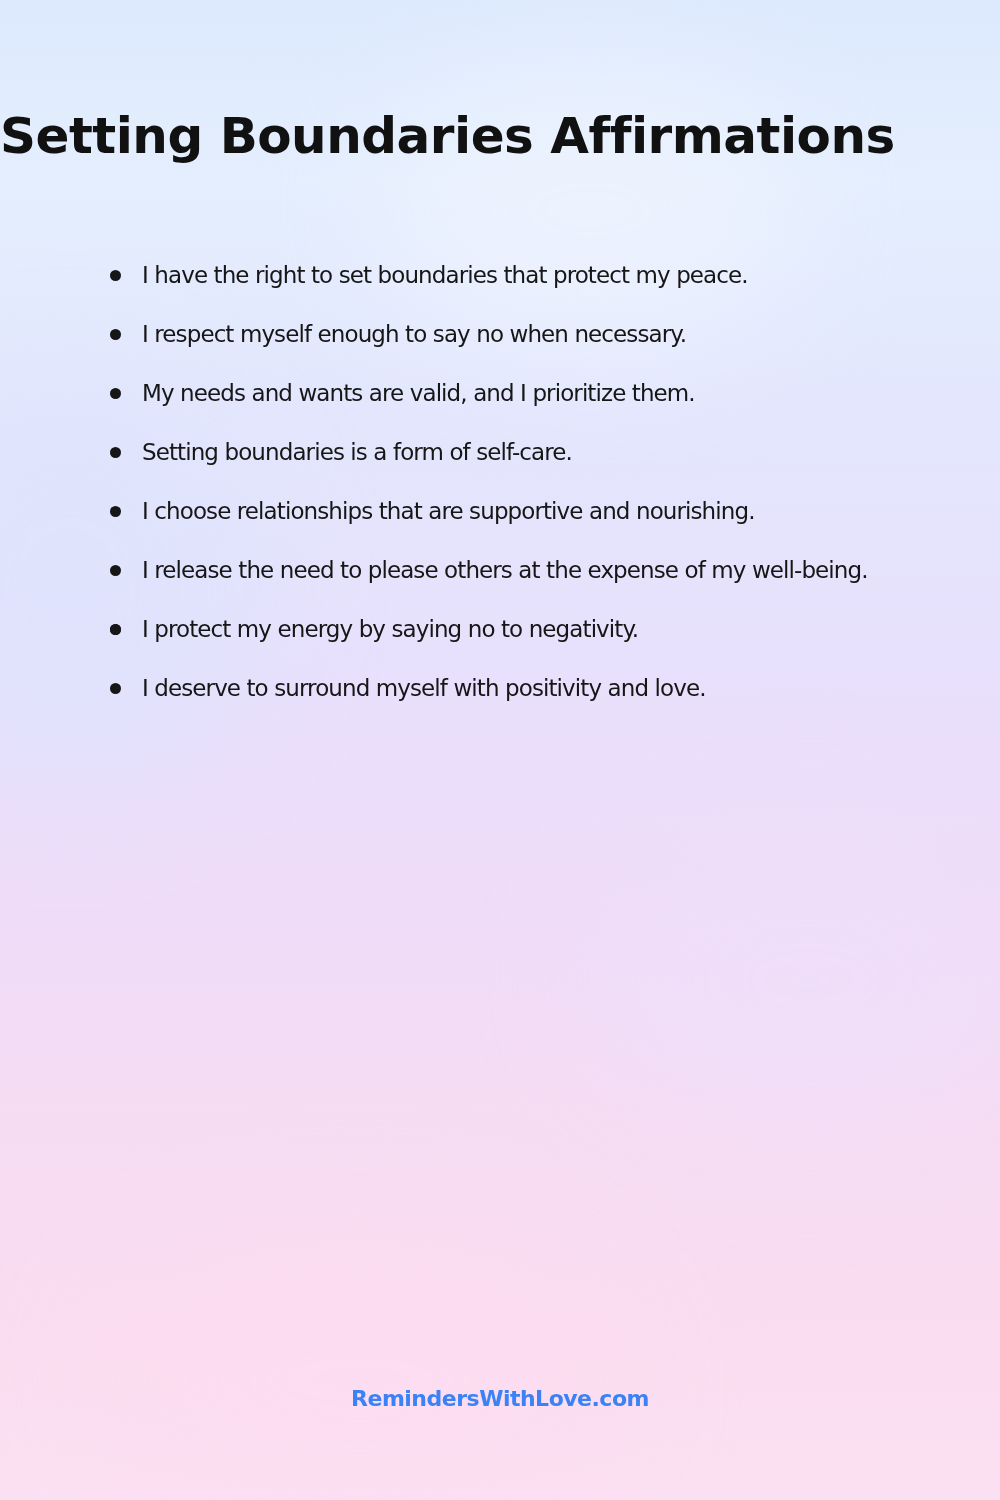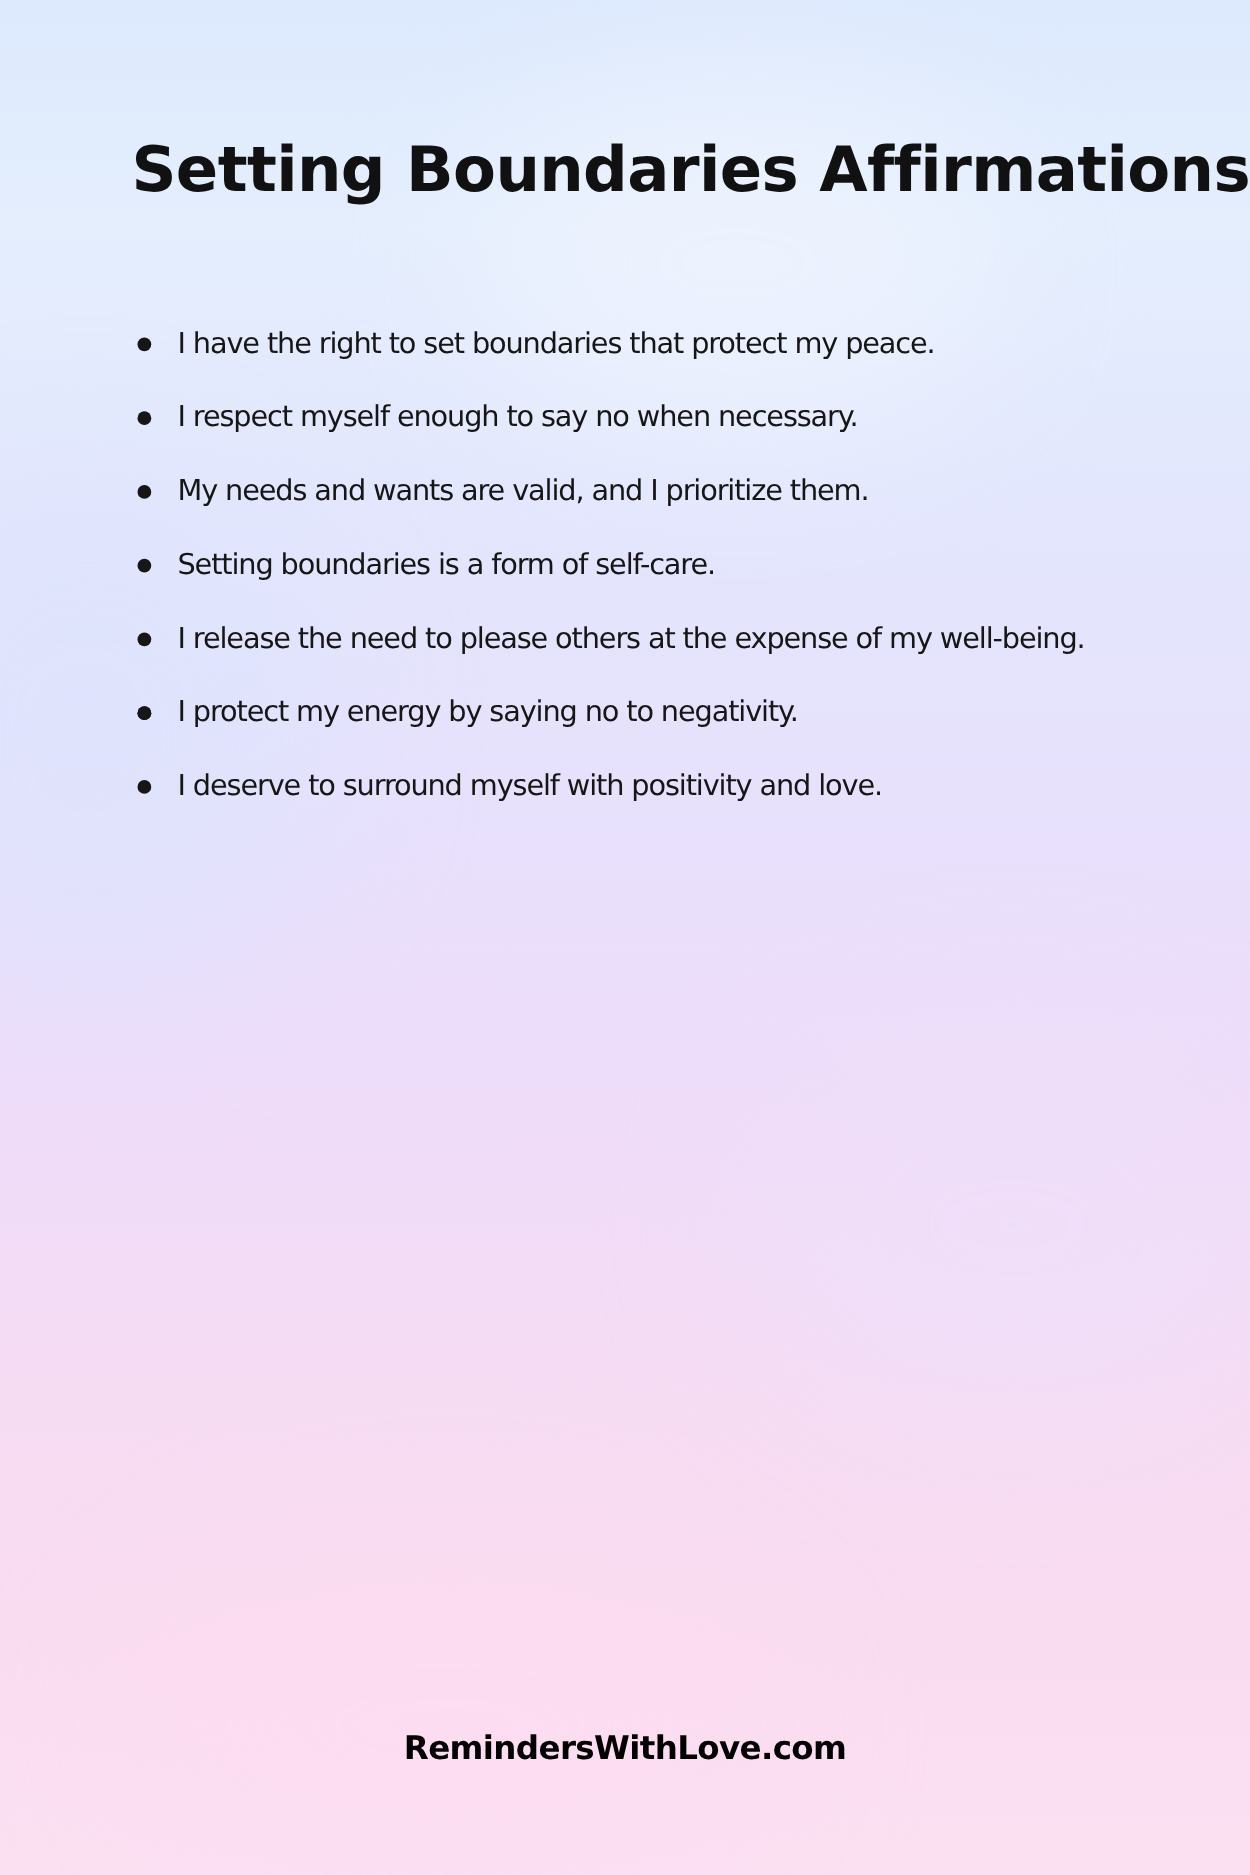--- a/index.html
+++ b/index.html
@@ -33,21 +33,21 @@
     .glow.a { left: 380px; top: 60px; width: 420px; height: 300px; background: #f2f6ff; }
     .glow.b { left: -120px; top: 380px; width: 380px; height: 420px; background: #dbe4fd; }
     .glow.c { left: 600px; top: 820px; width: 420px; height: 320px; background: #efe0fb; }
     .glow.d { left: 100px; top: 1230px; width: 520px; height: 300px; background: #fddcf1; }
 
     .title {
       position: absolute;
       top: 98px;
       left: 0;
       width: 1000px;
-      text-align: right;
+      text-align: left;
       font-family: "DejaVu Sans", sans-serif;
       font-weight: bold;
       font-size: 50px;
       letter-spacing: -0.5px;
       line-height: 76px;
       margin: 0;
     }
     .list {
       position: absolute;
       top: 246px;
@@ -77,40 +77,41 @@
       background: #161616;
     }
     .footer {
       position: absolute;
       top: 1378px;
       left: 0;
       width: 1000px;
       text-align: center;
       font-family: "DejaVu Sans", sans-serif;
       font-weight: bold;
-      font-size: 26px;
+      font-size: 22px;
       letter-spacing: -0.5px;
       line-height: 42px;
-      color: #000000;
+      color: #3b82f6;
     }
   </style>
 </head>
 <body>
 
 <div class="glow a"></div>
 <div class="glow b"></div>
 <div class="glow c"></div>
 <div class="glow d"></div>
 
 <h1 class="title">Setting Boundaries Affirmations</h1>
 
 <ul class="list">
   <li class="item"><span class="bullet"></span><span>I have the right to set boundaries that protect my peace.</span></li>
   <li class="item"><span class="bullet"></span><span>I respect myself enough to say no when necessary.</span></li>
   <li class="item"><span class="bullet"></span><span>My needs and wants are valid, and I prioritize them.</span></li>
   <li class="item"><span class="bullet"></span><span>Setting boundaries is a form of self-care.</span></li>
+  <li class="item"><span class="bullet"></span><span>I choose relationships that are supportive and nourishing.</span></li>
   <li class="item"><span class="bullet"></span><span>I release the need to please others at the expense of my well-being.</span></li>
   <li class="item"><span class="bullet"></span></li>
   <li class="item"><span class="bullet"></span><span>I protect my energy by saying no to negativity.</span></li>
   <li class="item"><span class="bullet"></span><span>I deserve to surround myself with positivity and love.</span></li>
 </ul>
 
 <div class="footer">RemindersWithLove.com</div>
 
 </body></html>

